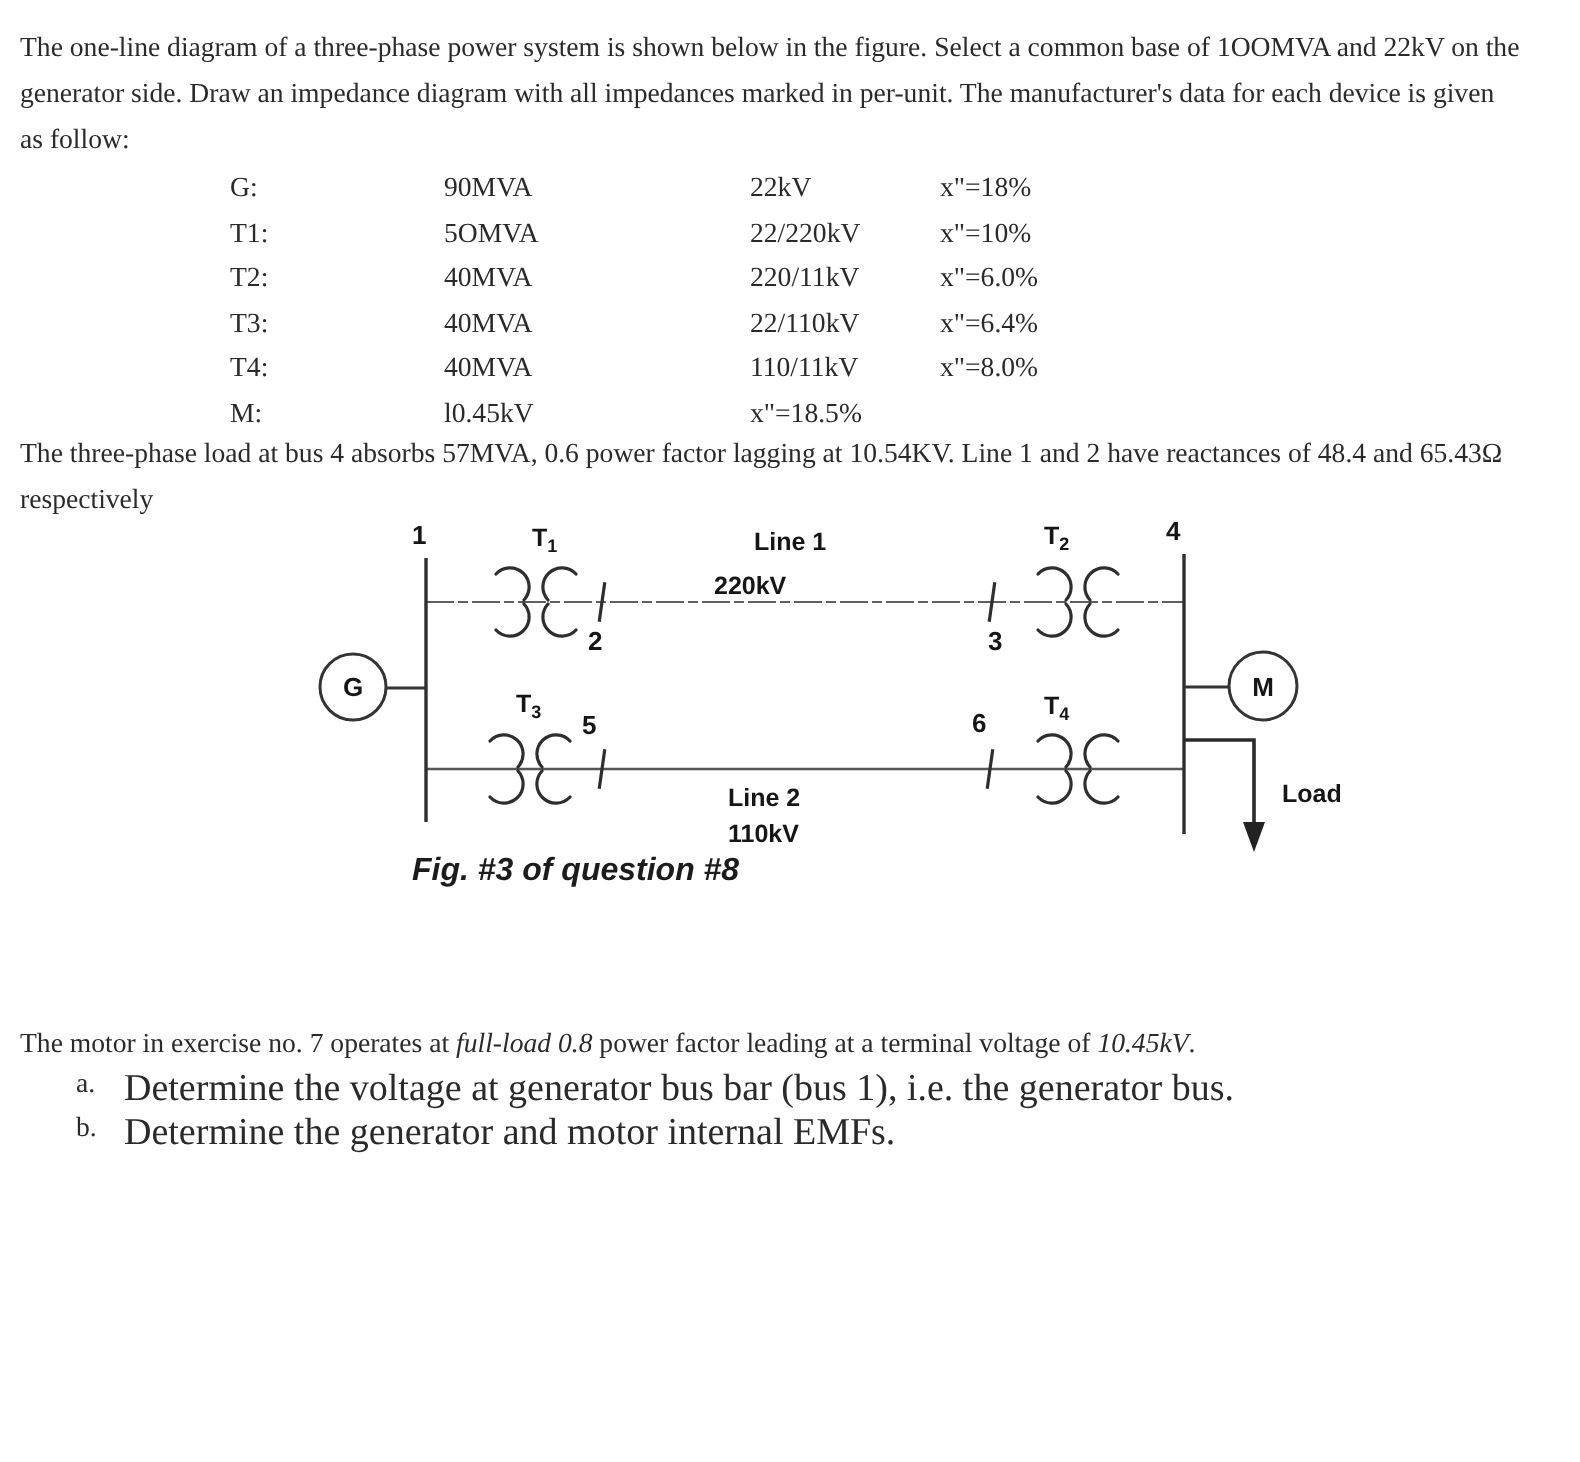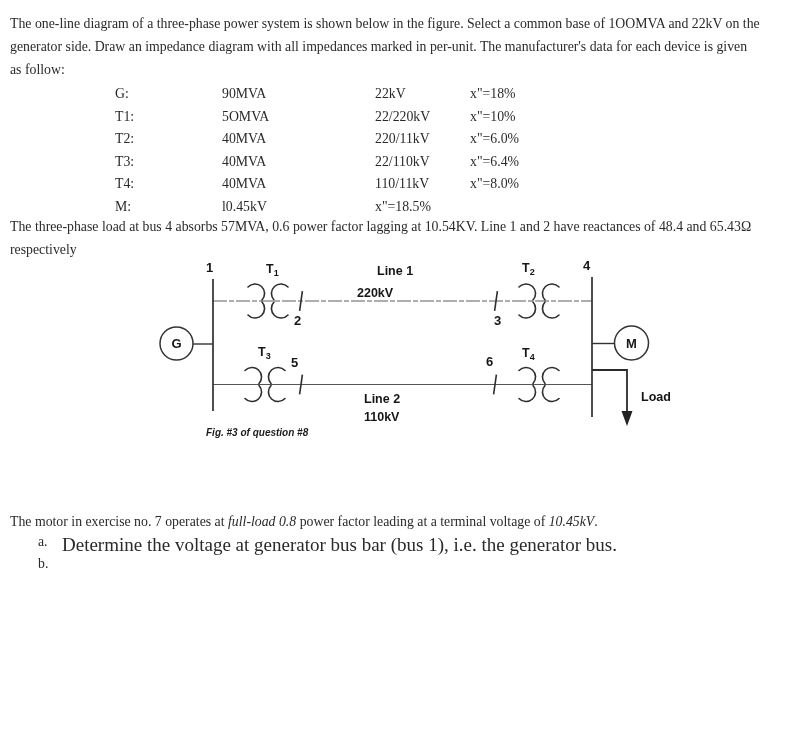--- a/index.html
+++ b/index.html
@@ -9,21 +9,21 @@
   .para{font-size:13.8px;line-height:23.2px;white-space:nowrap;}
   .tbl{display:grid;grid-template-columns:107px 153px 95px auto;
        font-size:13.8px;line-height:22.6px;white-space:nowrap;}
   .dlabel{position:absolute;font-family:"Liberation Sans",sans-serif;font-weight:bold;
           font-size:12.5px;color:#161616;white-space:nowrap;line-height:1;}
   .dnum{font-size:13px;}
   .tsub{font-size:9px;vertical-align:-3px;font-weight:bold;}
   .circle-lbl{display:flex;align-items:center;justify-content:center;
               font-family:"Liberation Sans",sans-serif;font-weight:bold;font-size:13px;color:#161616;}
   .caption{position:absolute;font-family:"Liberation Sans",sans-serif;font-style:italic;
-           font-weight:600;font-size:10px;color:#1c1c1c;white-space:nowrap;}
+           font-weight:600;font-size:16px;color:#1c1c1c;white-space:nowrap;}
   .q-intro i{font-style:italic;}
   .list-item{position:absolute;left:0;width:790px;height:20px;}
   .list-marker{position:absolute;left:38px;font-size:13.8px;}
   .list-text{position:absolute;left:62px;font-size:19px;white-space:nowrap;}
   svg{position:absolute;left:0;top:0;}
 </style>
 </head>
 <body>
 
 <div class="page">
@@ -126,15 +126,16 @@
   <div class="caption" style="left:206px;top:427px;">Fig. #3 of question #8</div>
 
   <div class="para abs q-intro" style="left:10px;top:510px;text-align:right;"><span>The motor in exercise no. 7 operates at </span><i>full-load 0.8</i><span> power factor leading at a terminal voltage of </span><i>10.45kV</i><span>.</span></div>
 
   <div class="list-item" style="top:534px;">
     <span class="list-marker">a.</span>
     <span class="list-text">Determine the voltage at generator bus bar (bus 1), i.e. the generator bus.</span>
   </div>
   <div class="list-item" style="top:556px;">
     <span class="list-marker">b.</span>
+    <span class="list-text">Determine the generator and motor internal EMFs.</span>
   </div>
 
 </div>
 
 </body></html>

